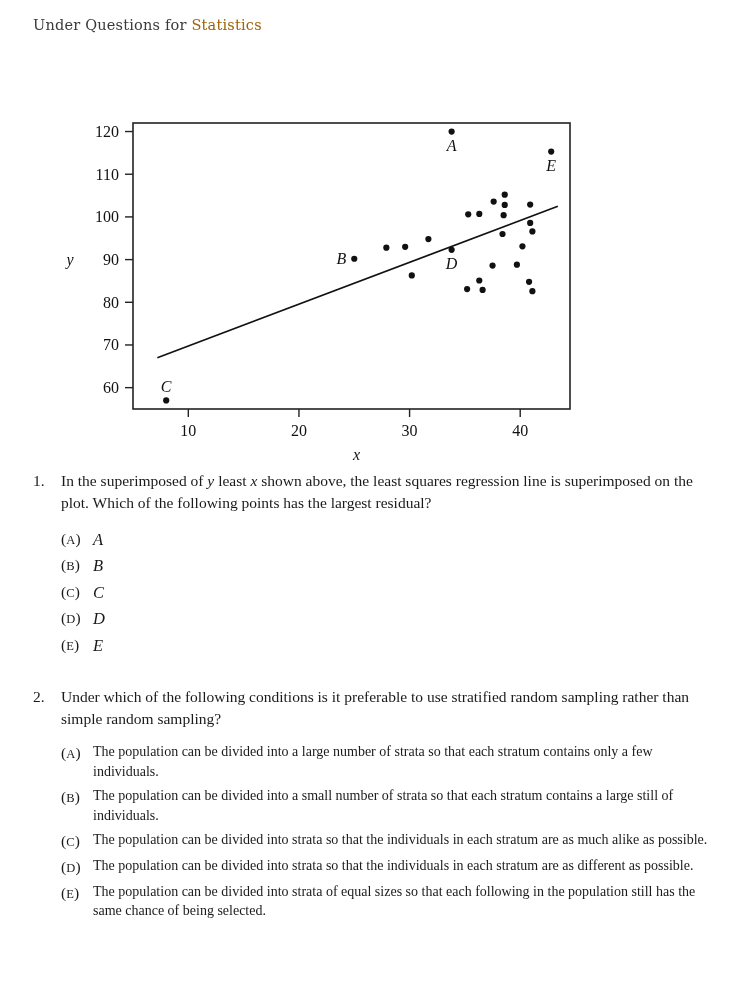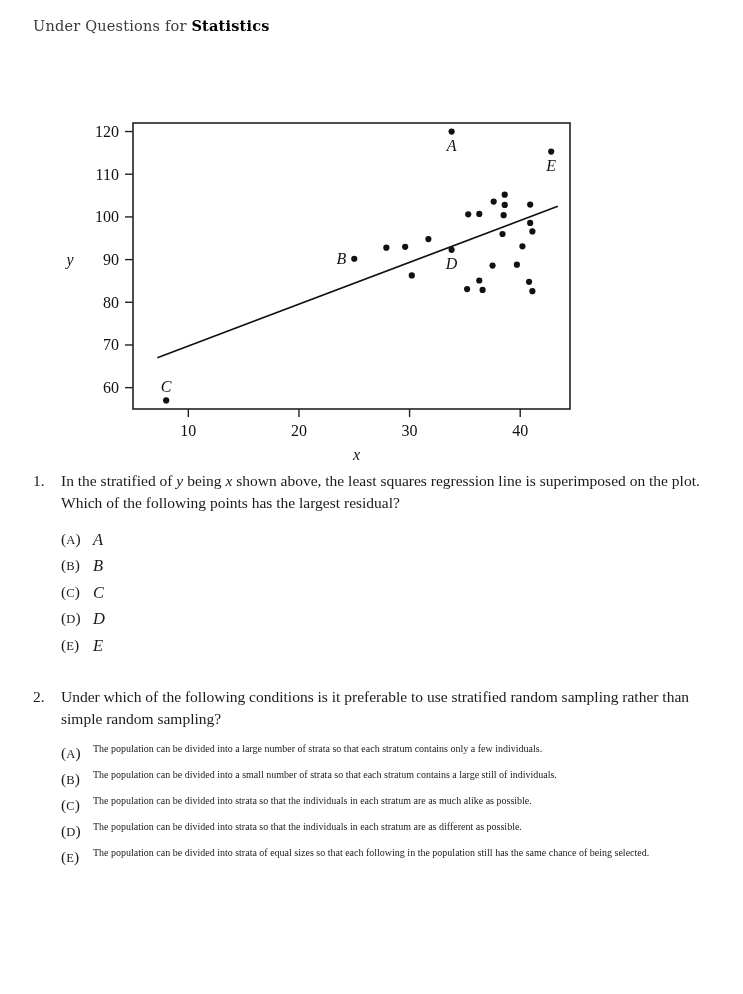--- a/index.html
+++ b/index.html
@@ -22,22 +22,22 @@
     position: absolute;
     left: 33px;
     top: 17px;
     font-family: "DejaVu Serif", "Liberation Serif", serif;
     font-size: 14.5px;
     letter-spacing: 0.2px;
     color: #3a3a3a;
     white-space: nowrap;
   }
   #page-header .hdr-strong {
-    font-weight: bold;
-    color: #000000;
+    font-weight: normal;
+    color: #a16207;
   }
 
   
   #figure {
     position: absolute;
     left: 0;
     top: 100px;
     width: 743px;
     height: 360px;
   }
@@ -102,21 +102,21 @@
     font-size: 15.5px;
     line-height: 1.42;
     letter-spacing: 0.1px;
   }
   .choice-letter .sc {
     font-size: 12.5px;
     vertical-align: 0.5px;
   }
   .choice-text {
     flex: 1 1 auto;
-    font-size: 10px;
+    font-size: 14px;
     line-height: 1.42;
   }
   .choice-text.letter-ans {
     font-style: italic;
     font-size: 16.5px;
   }
 
   #question-1 { top: 470px; }
   #question-1 .choices { margin-top: 14px; }
   #question-1 .choice { margin-bottom: 3px; }
@@ -189,21 +189,21 @@
       <circle cx="467.1113924050633" cy="189.05074626865675" r="3.1" fill="#111111"></circle>
       <circle cx="482.6" cy="189.90447761194028" r="3.1" fill="#111111"></circle>
       <circle cx="529.06582278481" cy="181.79402985074626" r="3.1" fill="#111111"></circle>
       <circle cx="532.3848101265824" cy="191.18507462686568" r="3.1" fill="#111111"></circle>
     </svg>
 </div>
 
 <div class="question" id="question-1">
   <div class="q-head">
     <div class="q-num">1.</div>
-    <div class="q-stem"><span>In the stratified of </span><i>y</i><span> being </span><i>x</i><span> shown above, the least squares regression line is superimposed on the plot. Which of the following points has the largest residual?</span></div>
+    <div class="q-stem"><span>In the superimposed of </span><i>y</i><span> least </span><i>x</i><span> shown above, the least squares regression line is superimposed on the plot. Which of the following points has the largest residual?</span></div>
   </div>
   <div class="choices">
       <div class="choice">
         <div class="choice-letter">(<span class="sc">A</span>)</div>
         <div class="choice-text letter-ans">A</div>
       </div>
       <div class="choice">
         <div class="choice-letter">(<span class="sc">B</span>)</div>
         <div class="choice-text letter-ans">B</div>
       </div>

